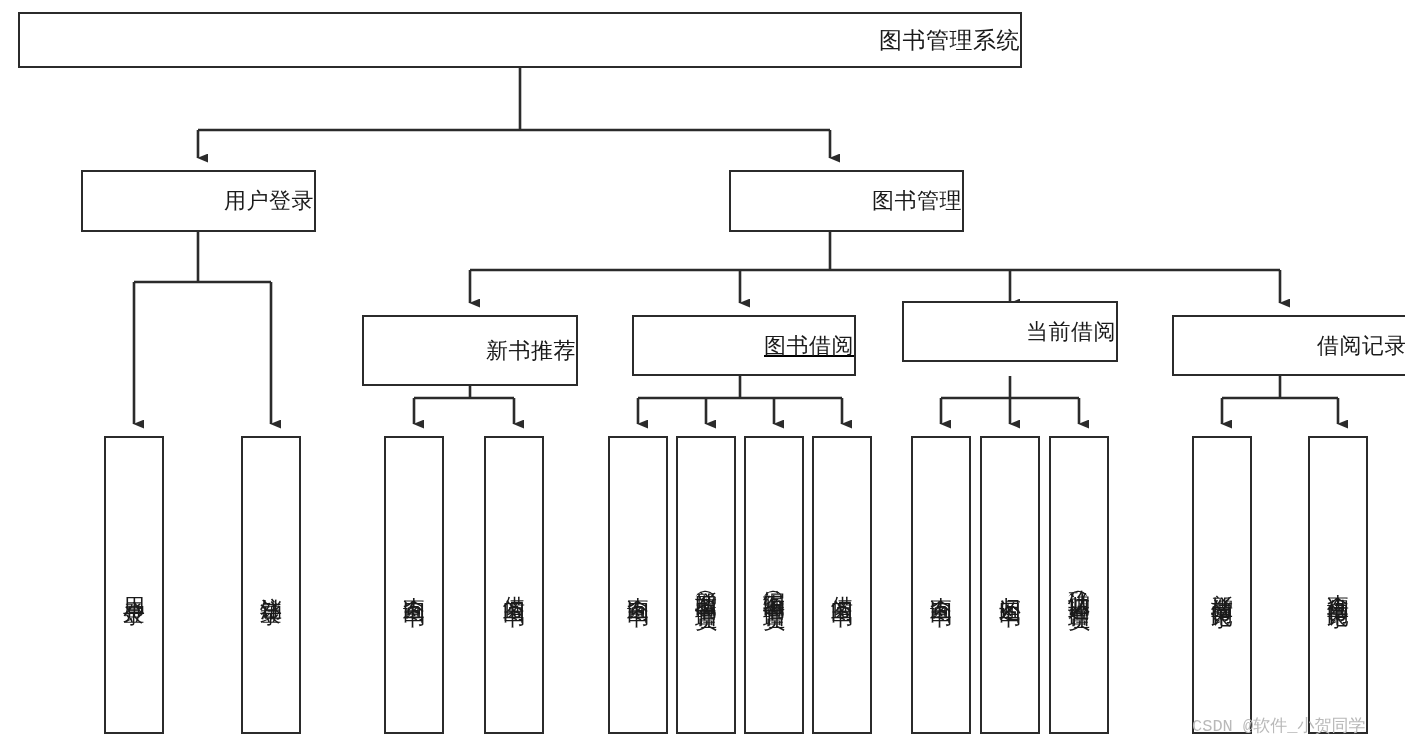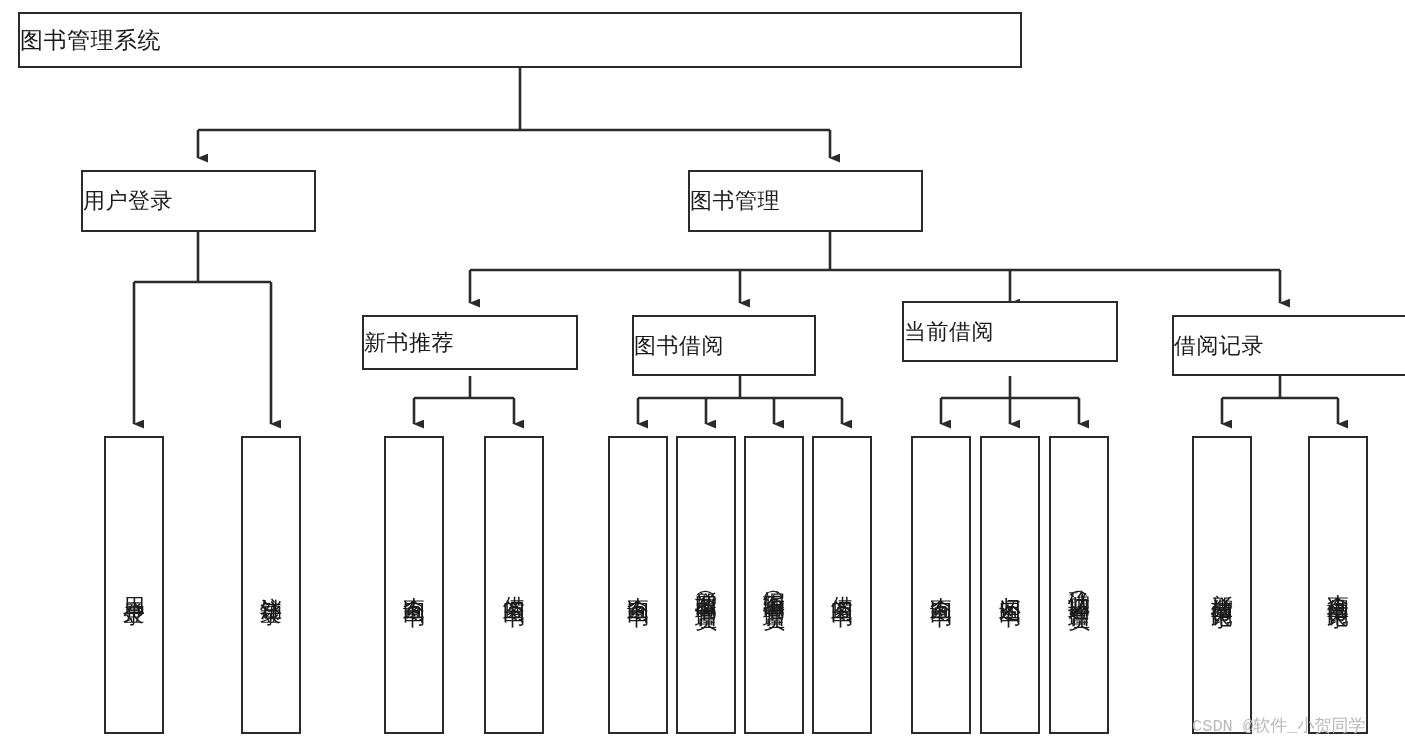--- a/index.html
+++ b/index.html
@@ -27,21 +27,21 @@
     height: 747px;
     pointer-events: none;
   }
   .node {
     position: absolute;
     box-sizing: border-box;
     background: #ffffff;
     border: 2px solid #2b2b2b;
     display: flex;
     align-items: center;
-    justify-content: flex-start;
+    justify-content: flex-end;
     overflow: hidden;
   }
   .node .label {
     color: #1a1a1a;
     font-family: "Liberation Sans", "DejaVu Sans", sans-serif;
     letter-spacing: 0.5px;
     white-space: nowrap;
     line-height: 1.15;
   }
   .node.horizontal .label {
@@ -127,28 +127,28 @@
     </g>
   </svg>
 
   <div class="node horizontal root" style="left:18px; top:12px; width:1004px; height:56px;">
     <span class="label">图书管理系统</span>
   </div>
 
   <div class="node horizontal" style="left:81px; top:170px; width:235px; height:62px;">
     <span class="label">用户登录</span>
   </div>
-  <div class="node horizontal" style="left:688px; top:170px; width:235px; height:62px;">
+  <div class="node horizontal" style="left:729px; top:170px; width:235px; height:62px;">
     <span class="label">图书管理</span>
   </div>
 
-  <div class="node horizontal" style="left:362px; top:315px; width:216px; height:55px;">
+  <div class="node horizontal" style="left:362px; top:315px; width:216px; height:71px;">
     <span class="label">新书推荐</span>
   </div>
-  <div class="node horizontal" style="left:632px; top:315px; width:184px; height:61px;">
+  <div class="node horizontal" style="left:632px; top:315px; width:224px; height:61px;text-decoration:underline;">
     <span class="label">图书借阅</span>
   </div>
   <div class="node horizontal" style="left:902px; top:301px; width:216px; height:61px;">
     <span class="label">当前借阅</span>
   </div>
   <div class="node horizontal" style="left:1172px; top:315px; width:237px; height:61px;">
     <span class="label">借阅记录</span>
   </div>
 
   <div class="node vertical" style="left:104px; top:436px; width:60px; height:298px;">

